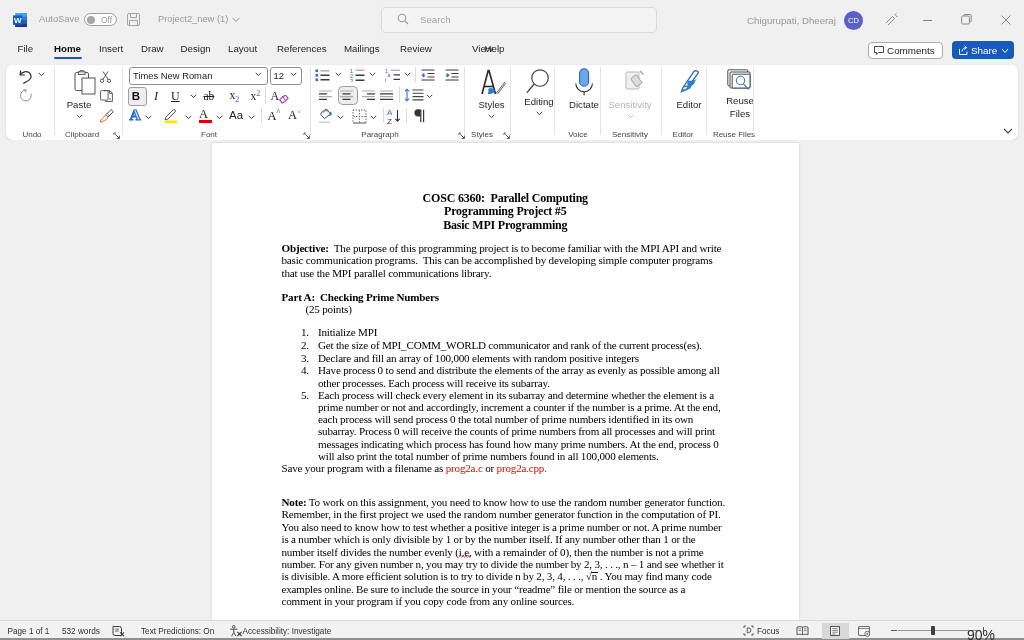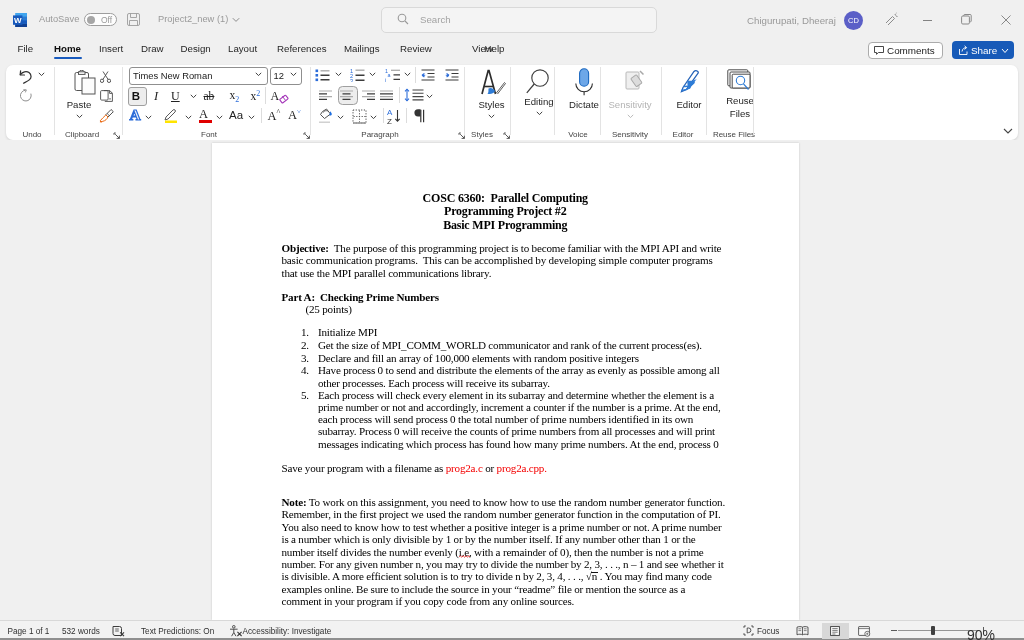--- a/index.html
+++ b/index.html
@@ -393,21 +393,21 @@
     <div class="glabel" style="left:728px;">Reuse Files</div>
     <div class="gsep" style="left:747px;"></div>
 
     <svg class="abs" style="left:997px;top:66px" width="10" height="6" viewBox="0 0 10 6" fill="none" stroke="#444" stroke-width="1.1">
         <path d="M1 1 L5 5 L9 1"></path>
       </svg>
   </div>
   <div id="docarea">
       <div id="page">
     <div class="dl" style="top:48.2px;left:0;width:587.5px;text-align:center;font-size:12px;"><span class="b">COSC 6360:&nbsp; Parallel Computing</span></div>
-    <div class="dl" style="top:61.4px;left:0;width:587.5px;text-align:center;font-size:12px;"><span class="b">Programming Project #2</span></div>
+    <div class="dl" style="top:61.4px;left:0;width:587.5px;text-align:center;font-size:12px;"><span class="b">Programming Project #5</span></div>
     <div class="dl" style="top:74.8px;left:0;width:587.5px;text-align:center;font-size:12px;"><span class="b">Basic MPI Programming</span></div>
     <div class="dl" style="top:98.6px;left:70px;"><span class="b">Objective:</span>&nbsp; The purpose of this programming project is to become familiar with the MPI API and write</div>
     <div class="dl" style="top:111.0px;left:70px;">basic communication programs.&nbsp; This can be accomplished by developing simple computer programs</div>
     <div class="dl" style="top:123.5px;left:70px;">that use the MPI parallel communications library.</div>
     <div class="dl" style="top:147.9px;left:70px;"><span class="b">Part A:&nbsp; Checking Prime Numbers</span></div>
     <div class="dl" style="top:159.9px;left:70px;padding-left:24px;">(25 points)</div>
     <div class="dl" style="top:183.3px;left:89.5px;">1.</div>
     <div class="dl" style="top:183.3px;left:106.5px;">Initialize MPI</div>
     <div class="dl" style="top:195.9px;left:89.5px;">2.</div>
     <div class="dl" style="top:195.9px;left:106.5px;">Get the size of MPI_COMM_WORLD communicator and rank of the current process(es).</div>
@@ -415,20 +415,21 @@
     <div class="dl" style="top:208.8px;left:106.5px;">Declare and fill an array of 100,000 elements with random positive integers</div>
     <div class="dl" style="top:221.1px;left:89.5px;">4.</div>
     <div class="dl" style="top:221.1px;left:106.5px;">Have process 0 to send and distribute the elements of the array as evenly as possible among all</div>
     <div class="dl" style="top:233.5px;left:106.5px;">other processes. Each process will receive its subarray.</div>
     <div class="dl" style="top:246.0px;left:89.5px;">5.</div>
     <div class="dl" style="top:246.0px;left:106.5px;">Each process will check every element in its subarray and determine whether the element is a</div>
     <div class="dl" style="top:258.25px;left:106.5px;">prime number or not and accordingly, increment a counter if the number is a prime. At the end,</div>
     <div class="dl" style="top:270.35px;left:106.5px;">each process will send process 0 the total number of prime numbers identified in its own</div>
     <div class="dl" style="top:282.45px;left:106.5px;">subarray. Process 0 will receive the counts of prime numbers from all processes and will print</div>
     <div class="dl" style="top:294.55px;left:106.5px;">messages indicating which process has found how many prime numbers. At the end, process 0</div>
+    <div class="dl" style="top:306.65px;left:106.5px;">will also print the total number of prime numbers found in all 100,000 elements.</div>
     <div class="dl" style="top:319.4px;left:70px;">Save your program with a filename as <span class="red">prog2a.c</span> or <span class="red">prog2a.cpp.</span></div>
     <div class="dl" style="top:352.9px;left:70px;"><span class="b">Note:</span> To work on this assignment, you need to know how to use the random number generator function.</div>
     <div class="dl" style="top:365.3px;left:70px;">Remember, in the first project we used the random number generator function in the computation of PI.</div>
     <div class="dl" style="top:377.7px;left:70px;text-align:center;">You also need to know how to test whether a positive integer is a prime number or not. A prime number</div>
     <div class="dl" style="top:390.1px;left:70px;">is a number which is only divisible by 1 or by the number itself. If any number other than 1 or the</div>
     <div class="dl" style="top:402.5px;left:70px;">number itself divides the number evenly (<span style="position:relative;margin-top:44px;">i.e<svg style="position:absolute;left:0.5px;top:9.6px" width="11" height="3" viewBox="0 0 11 3">
               <path d="M0 2.2 L1.4 0.8 L2.8 2.2 L4.2 0.8 L5.6 2.2 L7 0.8 L8.4 2.2 L9.8 0.8 L11 2.2" fill="none" stroke="#dd0000" stroke-width="0.8"></path>
             </svg></span>, with a remainder of 0), then the number is not a prime</div>
     <div class="dl" style="top:414.9px;left:70px;">number. For any given number n, you may try to divide the number by 2, 3, . . ., n – 1 and see whether it</div>
     <div class="dl" style="top:427.3px;left:70px;">is divisible. A more efficient solution is to try to divide n by 2, 3, 4, . . ., √<span style="position:relative;">n<span style="position:absolute;left:-1.2px;top:1.9px;width:7px;height:0.9px;background:#111;"></span></span> . You may find many code</div>

